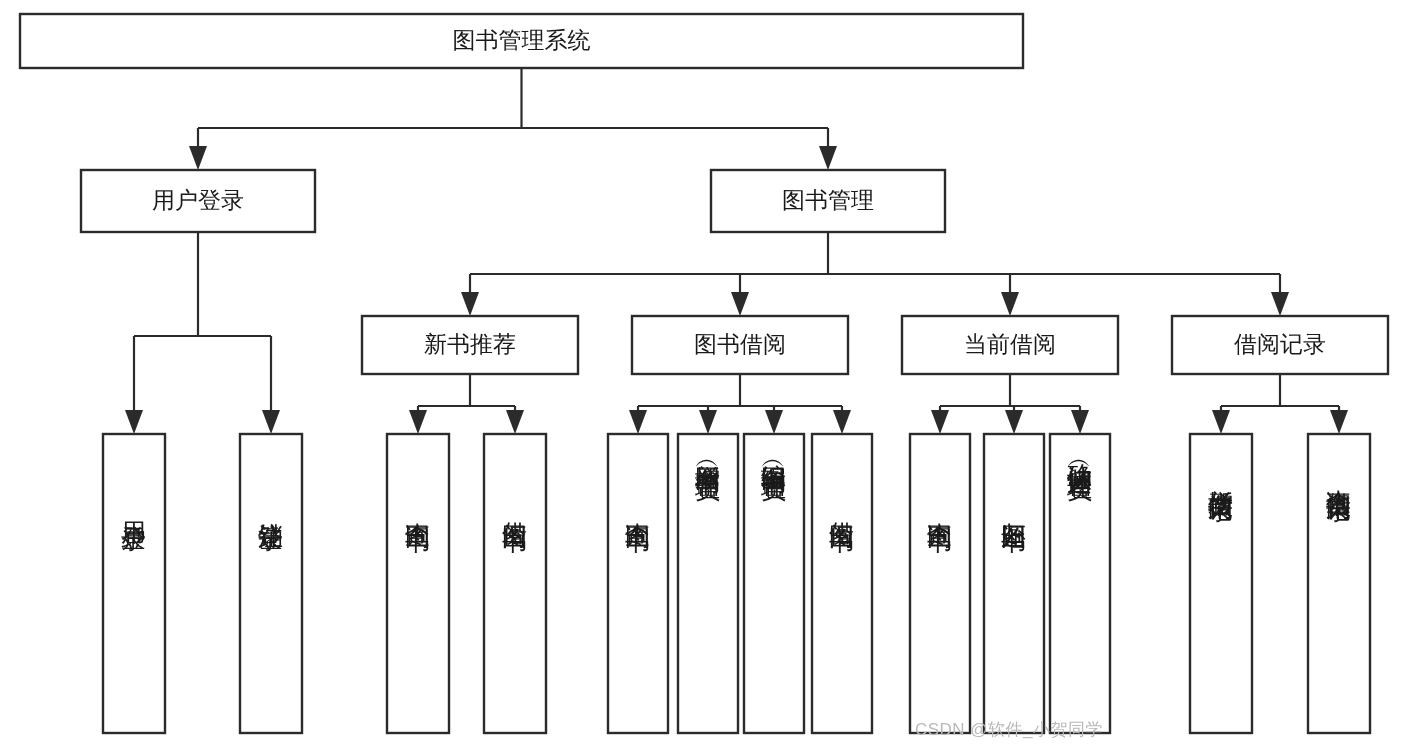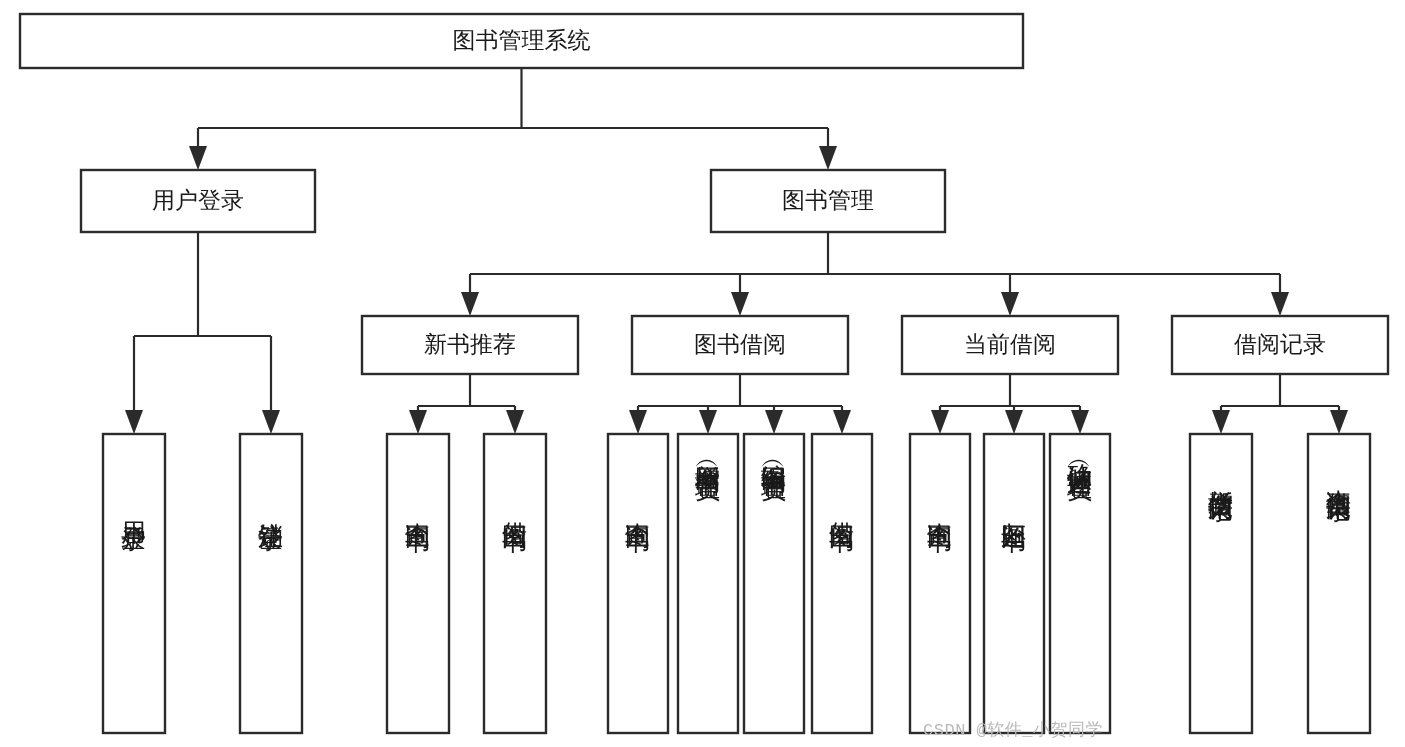--- a/index.html
+++ b/index.html
@@ -68,21 +68,21 @@
     font-size: 25px;
     line-height: 1.12;
     letter-spacing: 2px;
     color: #1a1a1a;
     white-space: nowrap;
   }
   .watermark {
     position: absolute;
     right: 10px;
     bottom: 6px;
-    font-family: Liberation Mono, monospace;
+    font-family: Liberation Sans, sans-serif;
     font-size: 17px;
     color: #b9b9b9;
     letter-spacing: 0.5px;
     user-select: none;
   }
 </style>
 </head>
 <body>
 
 <div id="diagram-root">

